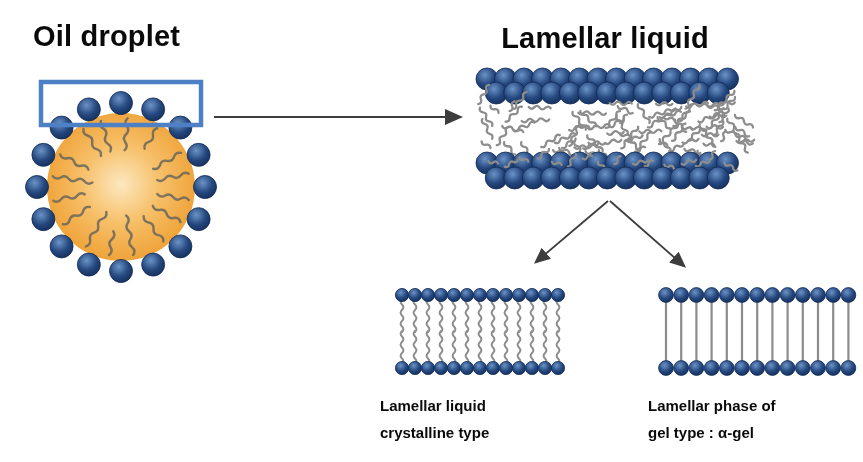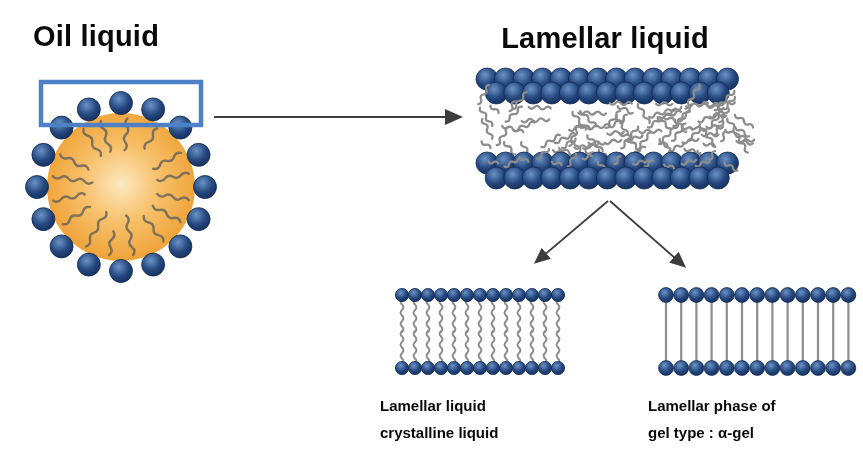--- a/index.html
+++ b/index.html
@@ -13,21 +13,21 @@
   #t-oil{left:33px;top:20px;}
   #t-lam{left:470px;top:22px;width:270px;text-align:center;}
   .caption{font-size:15px;line-height:27px;}
   #c-left{left:380px;top:392px;width:195px;}
   #c-right{left:648px;top:392px;width:218px;}
   svg#fig{position:absolute;left:0;top:0;}
 </style>
 </head>
 <body>
 
-<div class="label title" id="t-oil">Oil liquid</div>
+<div class="label title" id="t-oil">Oil droplet</div>
 <div class="label title" id="t-lam">Lamellar liquid</div>
 
 <svg id="fig" width="863" height="462" viewBox="0 0 863 462">
     <defs>
       <radialGradient id="gOil" cx="50%" cy="48%" r="58%">
         <stop offset="0%" stop-color="#fce8c0"></stop>
         <stop offset="45%" stop-color="#f7c06a"></stop>
         <stop offset="100%" stop-color="#ed9c2d"></stop>
       </radialGradient>
       <radialGradient id="gBall" cx="40%" cy="32%" r="78%">
@@ -337,18 +337,18 @@
       <circle cx="818" cy="368" r="7.4" fill="url(#gBall)" stroke="#122b55" stroke-width="0.8"></circle>
       <circle cx="833.2" cy="295" r="7.4" fill="url(#gBall)" stroke="#122b55" stroke-width="0.8"></circle>
       <circle cx="833.2" cy="368" r="7.4" fill="url(#gBall)" stroke="#122b55" stroke-width="0.8"></circle>
       <circle cx="848.4" cy="295" r="7.4" fill="url(#gBall)" stroke="#122b55" stroke-width="0.8"></circle>
       <circle cx="848.4" cy="368" r="7.4" fill="url(#gBall)" stroke="#122b55" stroke-width="0.8"></circle>
     </g>
   </svg>
 
 <div class="label caption" id="c-left">
   <div>Lamellar liquid</div>
-  <div>crystalline liquid</div>
+  <div>crystalline type</div>
 </div>
 <div class="label caption" id="c-right">
   <div>Lamellar phase of</div>
   <div>gel type : α-gel</div>
 </div>
 
 </body></html>

